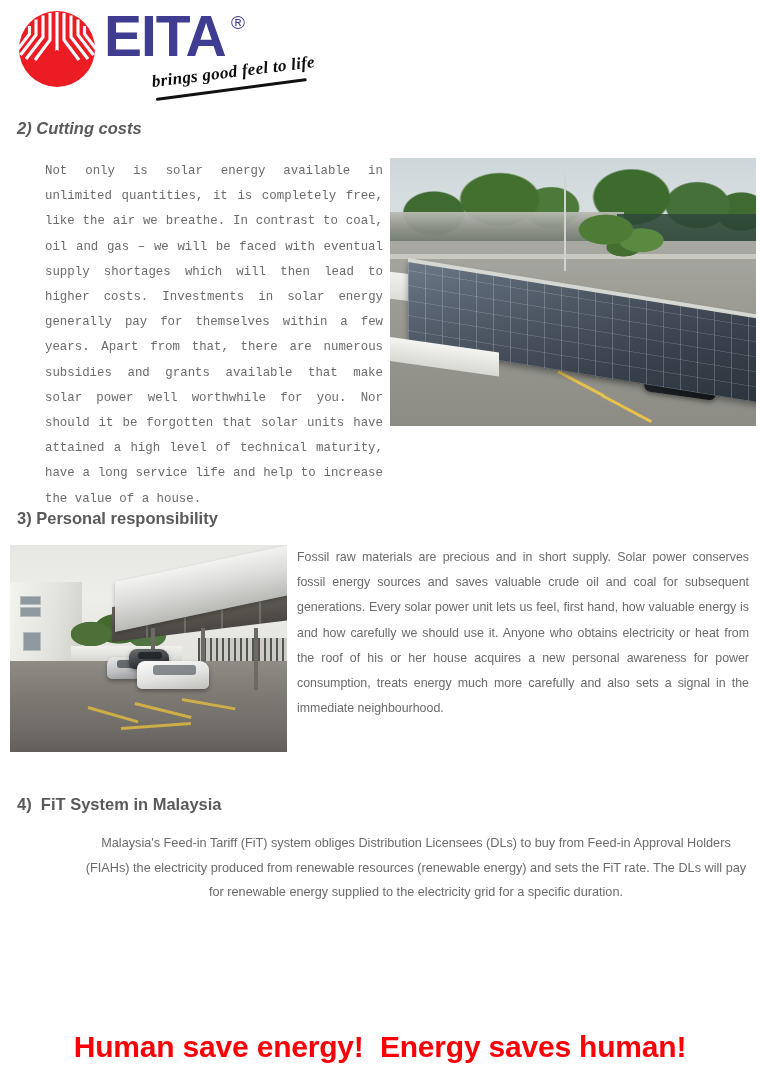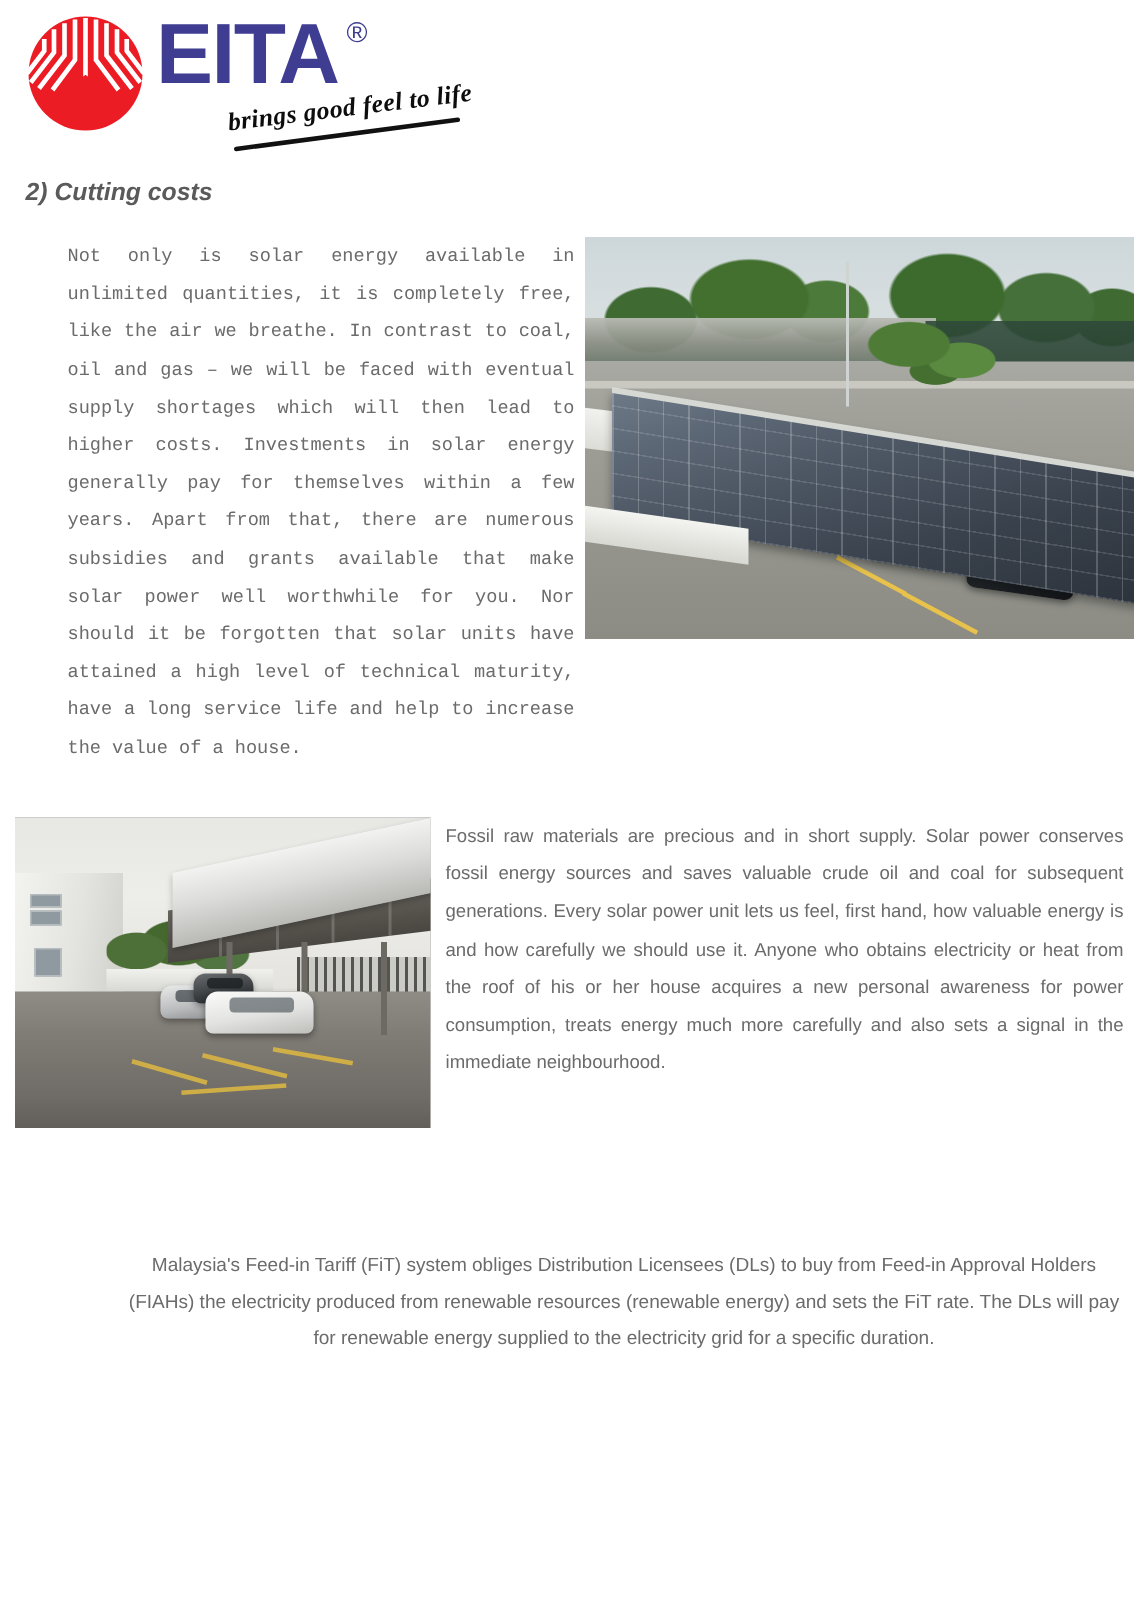--- a/index.html
+++ b/index.html
@@ -406,20 +406,21 @@
     <div class="ph-layer a-support" style="left:82%;top:70%;height:30px;"></div>
 
     <div class="ph-layer a-panel">
       <div class="ph-layer a-panel-grid"></div>
     </div>
     <div class="ph-layer a-panel-edge"></div>
 
     <div class="ph-layer a-wall2"></div>
   </div>
 
+  <div class="section-heading" id="heading-3">3) Personal responsibility</div>
 
   <div class="photo" id="photo-carport-ground">
     <div class="ph-layer g-sky"></div>
     <div class="ph-layer g-bldg">
       <div class="g-bldg-win" style="left:14%;top:14%;width:26%;height:8%;"></div>
       <div class="g-bldg-win" style="left:14%;top:26%;width:26%;height:8%;"></div>
       <div class="g-bldg-win" style="left:18%;top:52%;width:22%;height:18%;"></div>
     </div>
     <div class="ph-layer g-trees"></div>
     <div class="ph-layer g-canopy-under">
@@ -448,18 +449,20 @@
     </div>
 
     <div class="ph-layer g-mark" style="left:28%;top:78%;width:52px;transform:rotate(16deg);"></div>
     <div class="ph-layer g-mark" style="left:45%;top:76%;width:58px;transform:rotate(14deg);"></div>
     <div class="ph-layer g-mark" style="left:62%;top:74%;width:54px;transform:rotate(10deg);"></div>
     <div class="ph-layer g-mark" style="left:40%;top:88%;width:70px;transform:rotate(-4deg);"></div>
   </div>
 
   <div class="body-col" id="para-personal">Fossil raw materials are precious and in short supply. Solar power conserves fossil energy sources and saves valuable crude oil and coal for subsequent generations. Every solar power unit lets us feel, first hand, how valuable energy is and how carefully we should use it. Anyone who obtains electricity or heat from the roof of his or her house acquires a new personal awareness for power consumption, treats energy much more carefully and also sets a signal in the immediate neighbourhood.</div>
 
+  <div class="section-heading" id="heading-4">4)  FiT System in Malaysia</div>
 
   <div class="body-wide" id="para-fit-1">Malaysia's Feed-in Tariff (FiT) system obliges Distribution Licensees (DLs) to buy from Feed-in Approval Holders (FIAHs) the electricity produced from renewable resources (renewable energy) and sets the FiT rate. The DLs will pay for renewable energy supplied to the electricity grid for a specific duration.</div>
 
 
+  <div class="slogan">Human save energy!  Energy saves human!</div>
 
 </div>
 
 </body></html>

